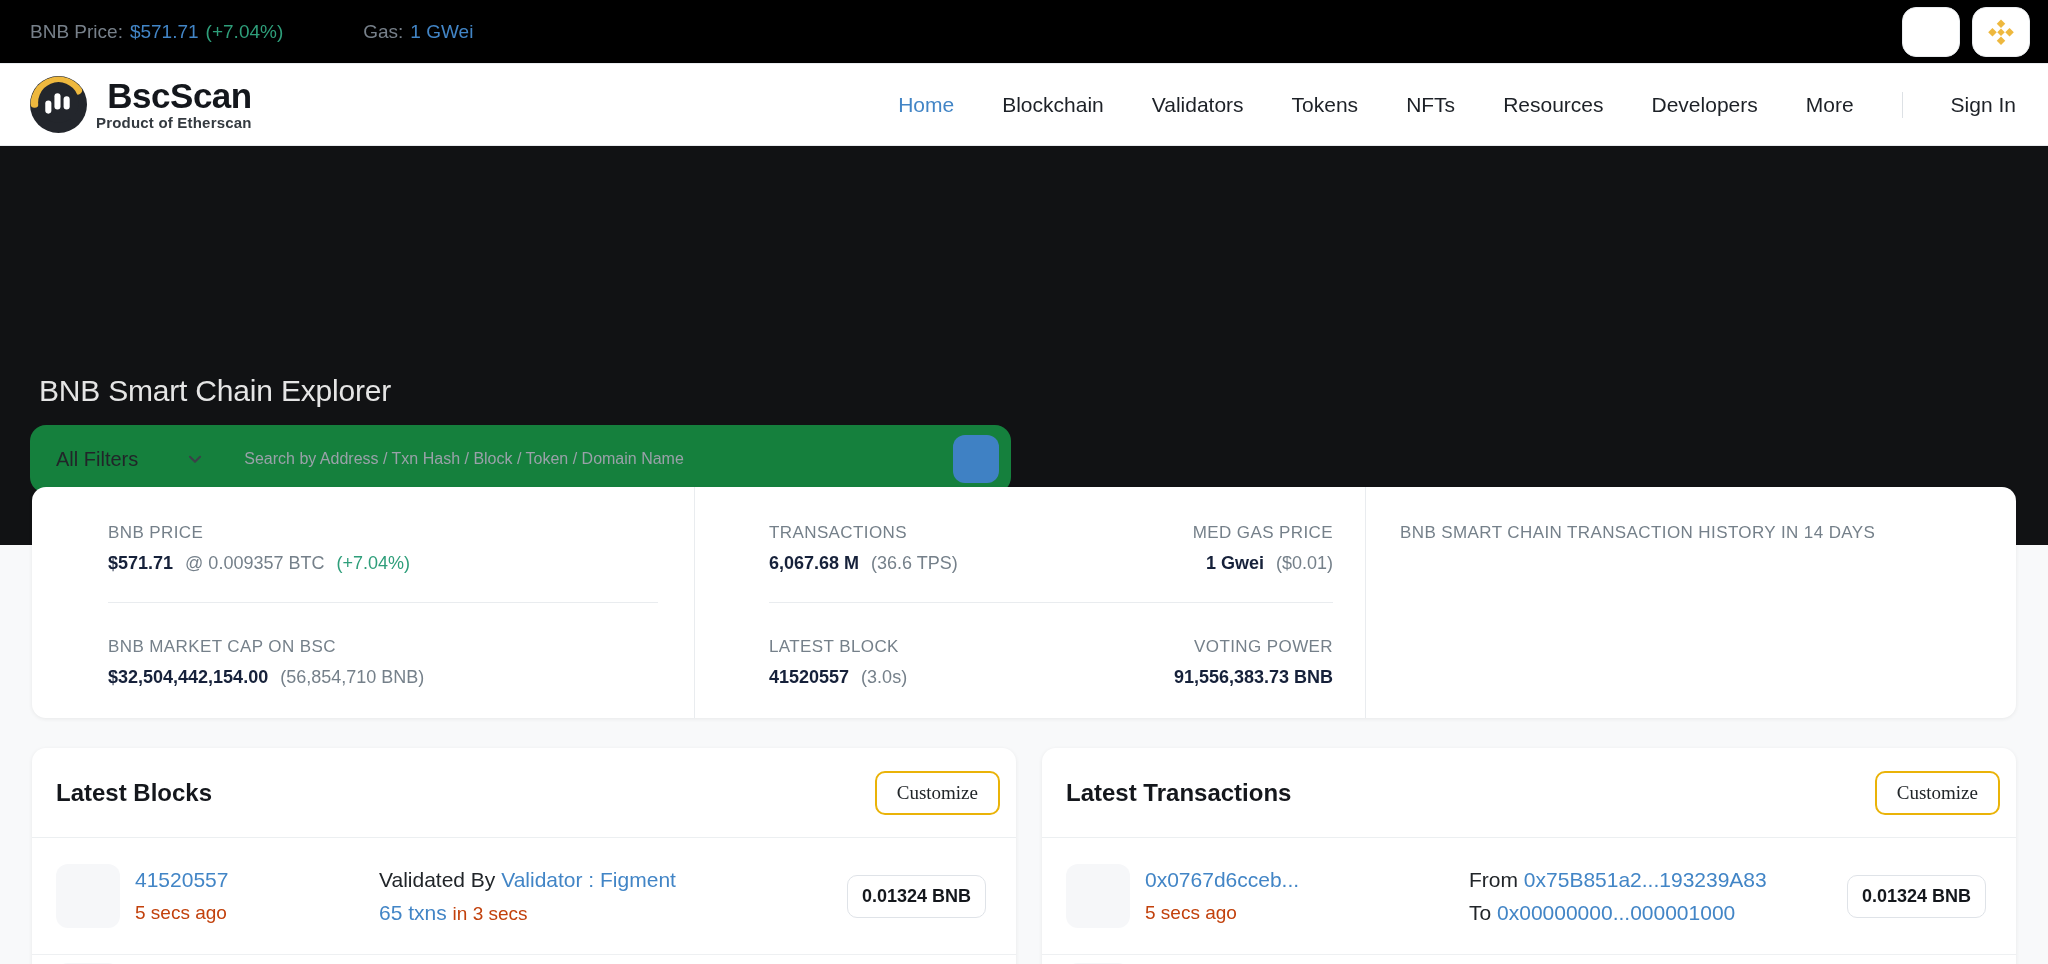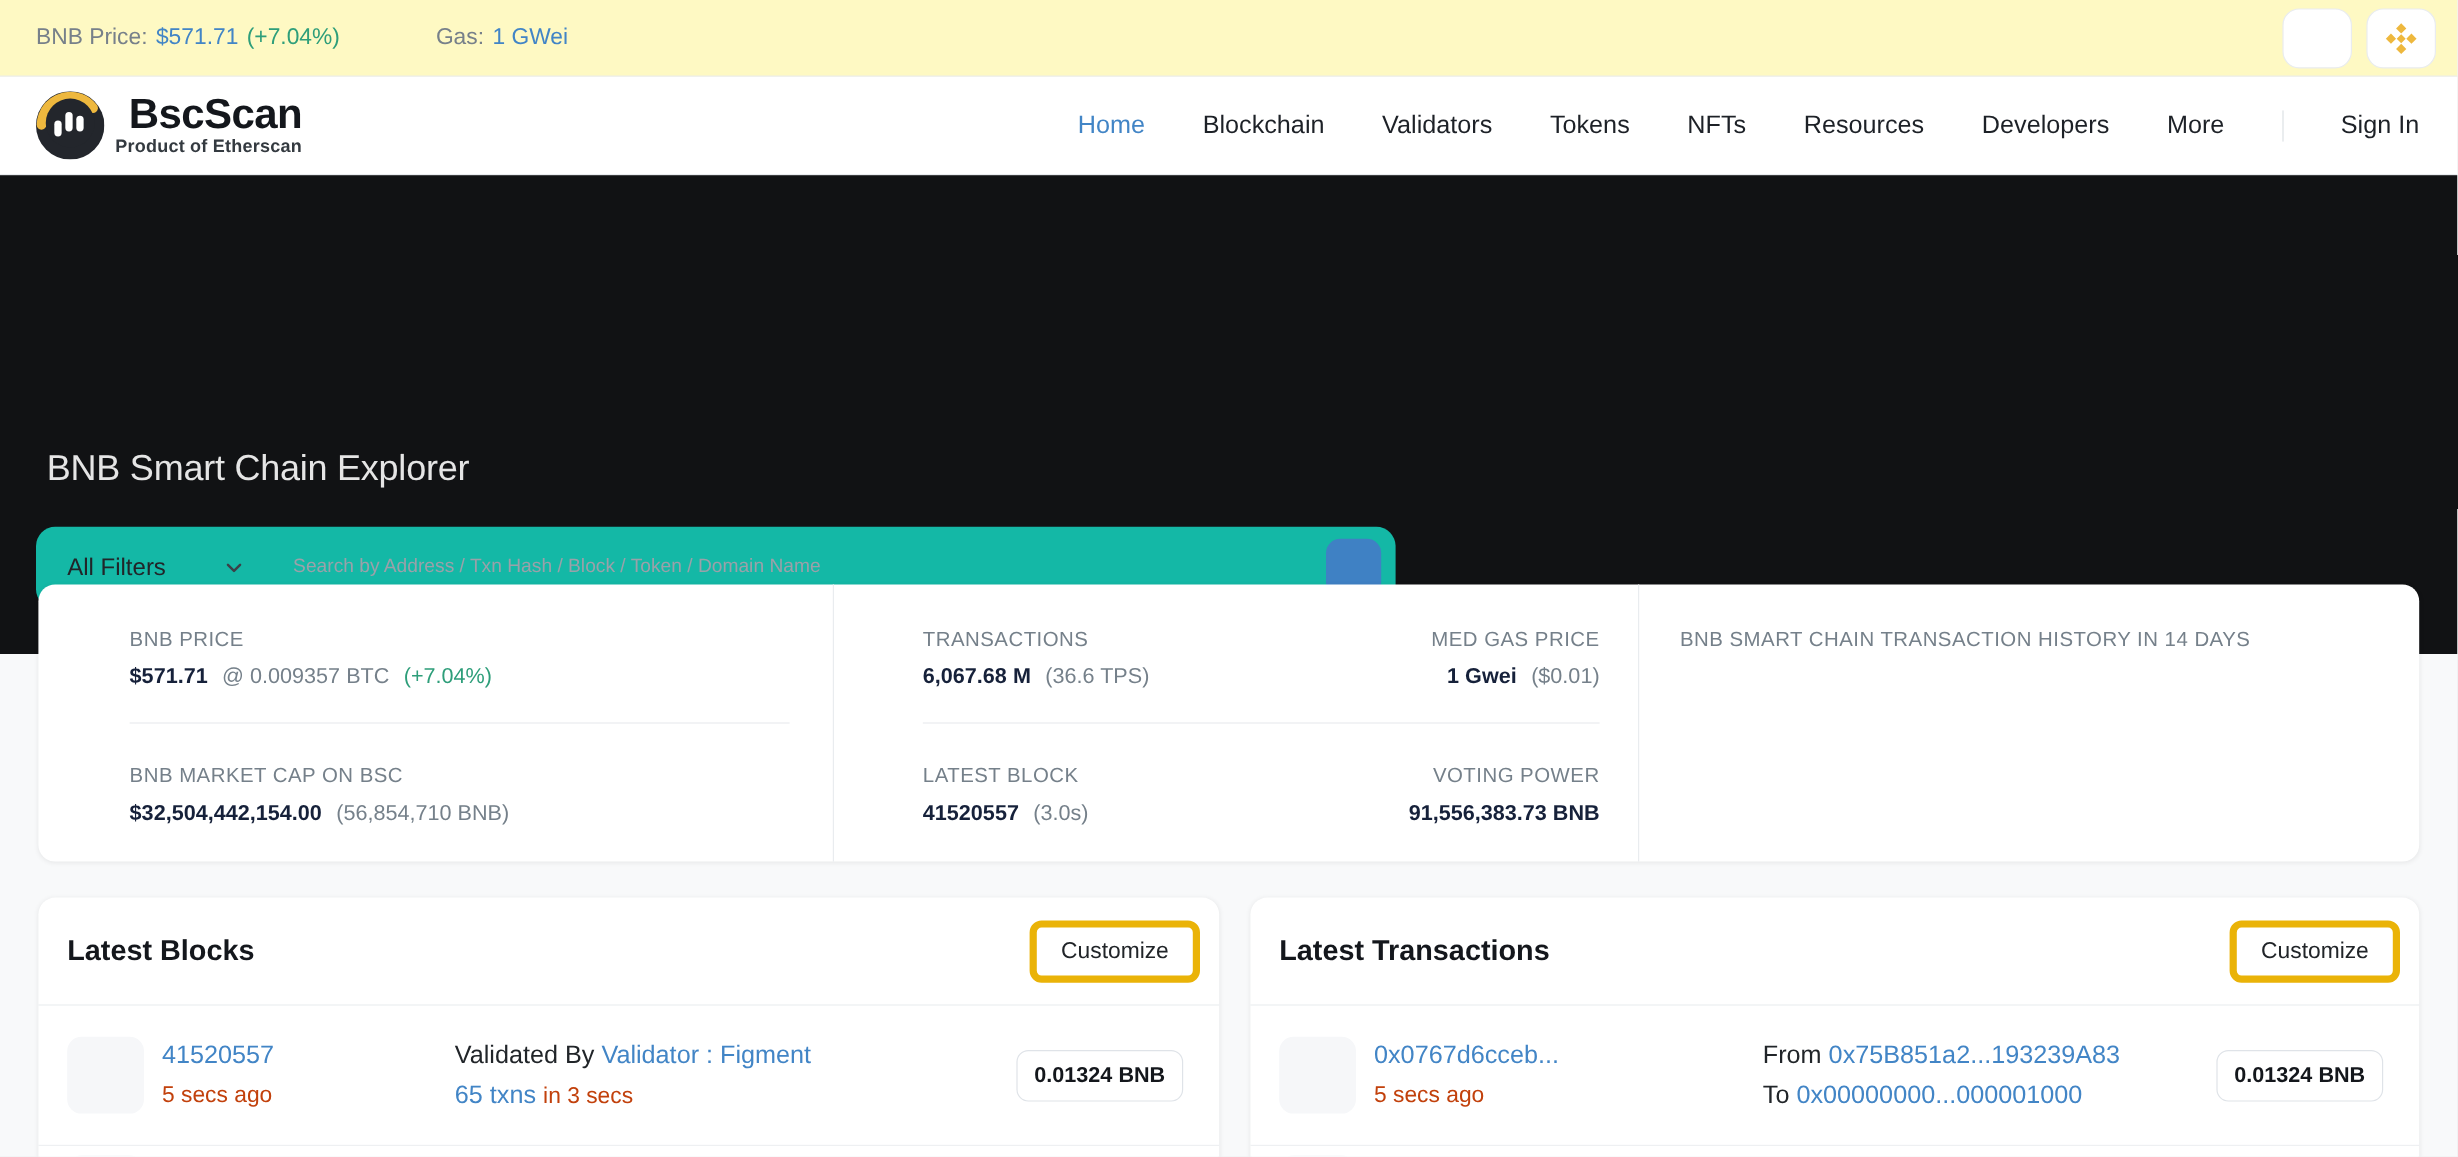--- a/index.html
+++ b/index.html
@@ -1,21 +1,21 @@
 <!DOCTYPE html>
 <html><head>
 <meta charset="utf-8">
 <style>
   * { margin:0; padding:0; box-sizing:border-box; }
   html,body { background:#e9ebee; }
   body { font-family:"Liberation Sans","DejaVu Sans",sans-serif; }
   .page { position:relative; width:2048px; height:964px; background:#f8f9fa; overflow:hidden; margin:0 auto; }
 
   
-  .topbar { position:absolute; top:0; left:0; right:0; height:64px; background:#fef9c3; border-bottom:1px solid #e9ecef; display:flex; align-items:center; padding:0 18px 0 30px; }
+  .topbar { position:absolute; top:0; left:0; right:0; height:64px; background:#000000; border-bottom:1px solid #e9ecef; display:flex; align-items:center; padding:0 18px 0 30px; }
   .tb-left { display:flex; align-items:center; gap:80px; font-size:19px; }
   .tb-item { display:flex; gap:7px; align-items:center; }
   .tb-label { color:#77808a; }
   .tb-blue { color:#4285c6; }
   .tb-green { color:#2e9e7a; }
   .tb-buttons { margin-left:auto; display:flex; gap:12px; }
   .tb-btn { width:58px; height:50px; background:#fff; border:1px solid #e9ecef; border-radius:14px; display:flex; align-items:center; justify-content:center; cursor:pointer; }
 
   
   .header { position:absolute; top:64px; left:0; right:0; height:82px; background:#fff; border-bottom:1px solid #e9ecef; display:flex; align-items:center; padding:0 32px 0 30px; }
@@ -24,21 +24,21 @@
   .logo-name { font-size:35px; font-weight:700; color:#14171c; letter-spacing:-0.5px; line-height:36px; }
   .logo-sub { font-size:15px; font-weight:700; color:#343a40; letter-spacing:0.2px; }
   .nav { margin-left:auto; display:flex; align-items:center; gap:48px; font-size:21px; color:#1d2127; }
   .nav-item { cursor:pointer; white-space:nowrap; }
   .nav-item.active { color:#4285c6; }
   .nav-sep { width:1px; height:26px; background:#dde1e5; }
 
   
   .hero { position:absolute; top:146px; left:0; right:0; height:399px; background:#111214; }
   .hero-title { position:absolute; left:39px; top:228px; font-size:30px; font-weight:400; color:#e5e5e5; letter-spacing:-0.2px; }
-  .searchbar { position:absolute; left:30px; top:293px; width:1133px; height:68px; background:#14b8a6; border-radius:16px; display:flex; align-items:center; padding:0 12px 0 26px; }
+  .searchbar { position:absolute; left:30px; top:279px; width:981px; height:68px; background:#15803d; border-radius:16px; display:flex; align-items:center; padding:0 12px 0 26px; }
   .filter { display:flex; align-items:center; gap:48px; cursor:pointer; }
   .filter-label { font-size:20px; color:#212529; font-weight:500; }
   .chevron { display:flex; align-items:center; }
   .search-input { flex:1; border:none; outline:none; font-size:16px; color:#212529; margin-left:40px; font-family:inherit; background:transparent; }
   .search-input::placeholder { color:#9aa1a9; }
   .search-btn { width:46px; height:48px; background:#3f81c4; border:none; border-radius:12px; cursor:pointer; }
 
   
   .stats-card { position:absolute; left:32px; top:487px; width:1984px; height:231px; background:#fff; border-radius:14px; box-shadow:0 1px 4px rgba(0,0,0,0.07); display:flex; }
   .stat-col { height:100%; }
@@ -54,21 +54,21 @@
   .sp { margin-left:7px; }
   .stat-pair { display:flex; justify-content:space-between; }
   .stat-right { text-align:right; }
 
   
   .card { position:absolute; top:748px; background:#fff; border-radius:14px; box-shadow:0 1px 4px rgba(0,0,0,0.07); height:330px; }
   .card-blocks { left:32px; width:984px; }
   .card-txs { left:1042px; width:974px; }
   .card-head { height:90px; display:flex; align-items:center; justify-content:space-between; padding:0 16px 0 24px; border-bottom:1px solid #eceff1; }
   .card-title { font-size:24px; font-weight:700; color:#14171c; }
-  .customize-btn { font-size:19px; color:#212529; background:#fff; border:6px solid #eab308; border-radius:10px; padding:9px 20px; cursor:pointer; font-family:Liberation Sans, sans-serif; }
+  .customize-btn { font-size:19px; color:#212529; background:#fff; border:2px solid #eab308; border-radius:10px; padding:9px 20px; cursor:pointer; font-family:Liberation Serif, serif; }
   .lrow { position:relative; height:117px; display:flex; align-items:center; padding:0 30px 0 24px; border-bottom:1px solid #eef0f2; }
   .row-icon { width:64px; height:64px; border-radius:12px; background:#f6f7f9; flex:0 0 auto; }
   .rowcol-a { margin-left:15px; }
   .card-blocks .rowcol-a { width:244px; }
   .card-txs .rowcol-a { width:324px; }
   .rowcol-b { flex:1; min-width:0; }
   .l1 { font-size:21px; line-height:25px; margin-bottom:8px; white-space:nowrap; }
   .l2 { font-size:21px; line-height:25px; white-space:nowrap; }
   .link { color:#4285c6; cursor:pointer; }
   .dark { color:#212529; }

